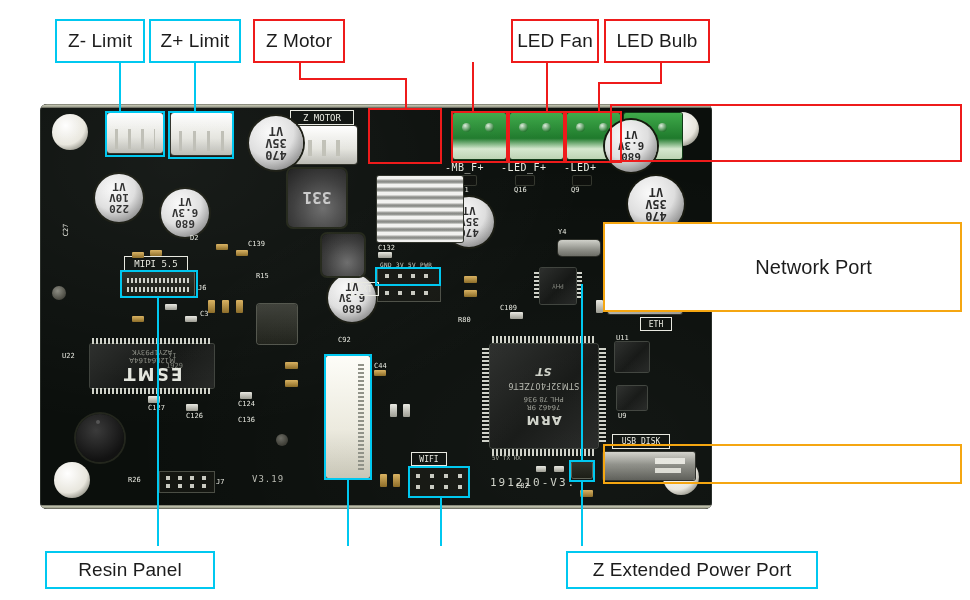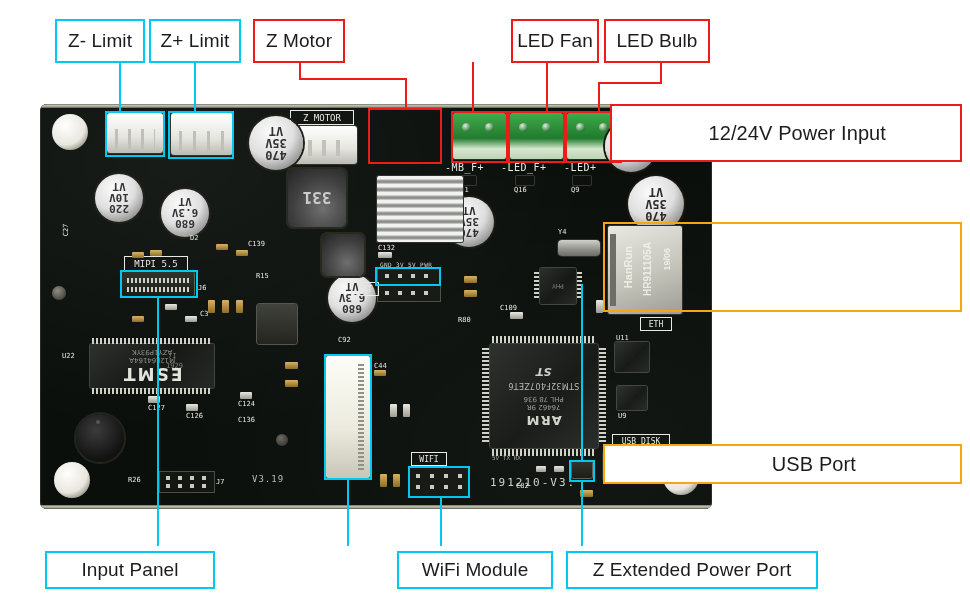--- a/index.html
+++ b/index.html
@@ -416,30 +416,24 @@
   <div class="lbl red" style="left:253px;top:19px;width:92px;height:44px;">
     <span>Z Motor</span>
   </div>
   <div class="lbl red" style="left:511px;top:19px;width:88px;height:44px;">
     <span>LED Fan</span>
   </div>
   <div class="lbl red" style="left:604px;top:19px;width:106px;height:44px;">
     <span>LED Bulb</span>
   </div>
 
-  <div class="lbl red" style="left:610px;top:104px;width:352px;height:58px;justify-content:flex-end;padding-right:74px;font-size:20px;">
-    <span>12/24V Power Input</span>
-  </div>
-  <div class="lbl amber" style="left:603px;top:444px;width:359px;height:40px;justify-content:flex-end;padding-right:104px;font-size:20px;">
-    <span>USB Port</span>
+  <div class="lbl amber" style="left:603px;top:222px;width:359px;height:90px;justify-content:flex-end;padding-right:88px;font-size:20px;">
+    <span>Network Port</span>
   </div>
 
   <div class="lbl cyan" style="left:45px;top:551px;width:170px;height:38px;">
-    <span>Input Panel</span>
-  </div>
-  <div class="lbl cyan" style="left:397px;top:551px;width:156px;height:38px;">
-    <span>WiFi Module</span>
+    <span>Resin Panel</span>
   </div>
   <div class="lbl cyan" style="left:566px;top:551px;width:252px;height:38px;">
     <span>Z Extended Power Port</span>
   </div>
 
 </div>
 
 </body></html>

